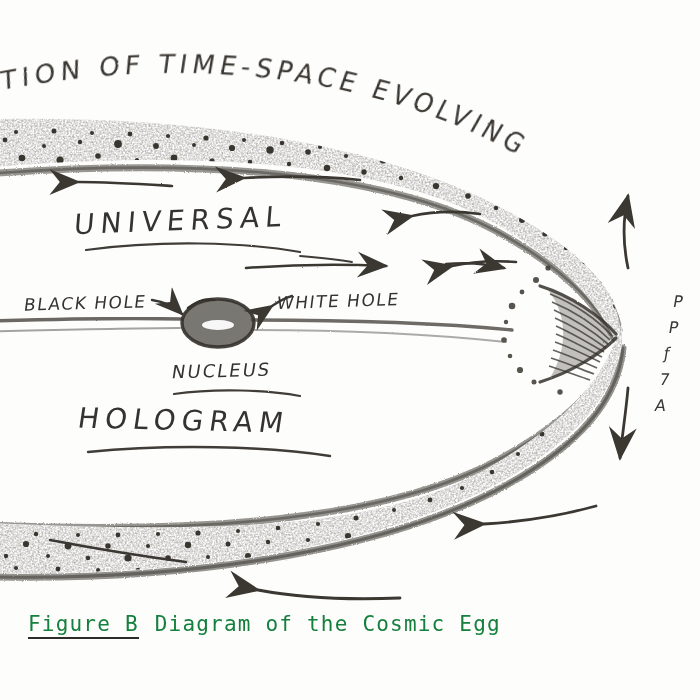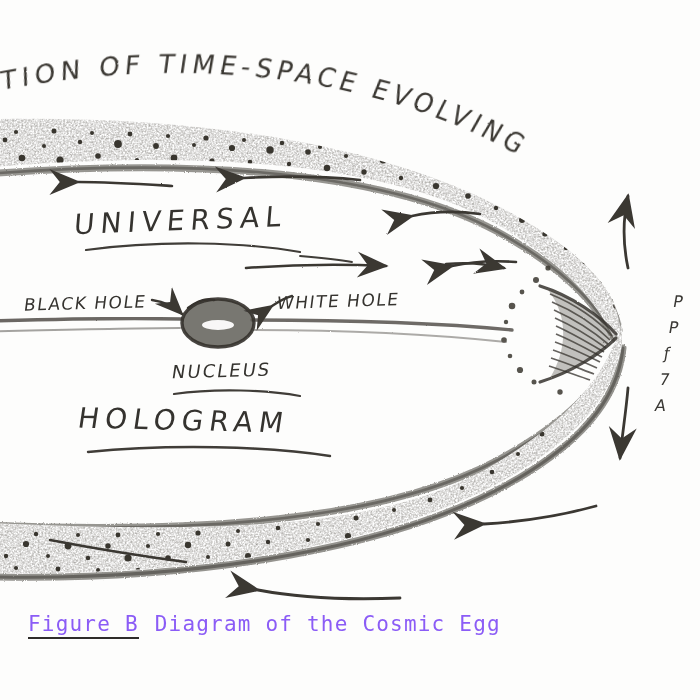--- a/index.html
+++ b/index.html
@@ -79,21 +79,21 @@
     color: #3a3834;
     overflow: hidden;
     width: 36px;
   }
   #caption-row {
     position: absolute;
     left: 28px;
     top: 612px;
     font-family: "DejaVu Sans Mono", monospace;
     font-size: 21px;
-    color: #8b5cf6;
+    color: #15803d;
     letter-spacing: 1.2px;
     white-space: nowrap;
   }
   #caption-figure {
     border-bottom: 2px solid #2e2c29;
     padding-bottom: 1px;
   }
   #caption-text {
     margin-left: 16px;
   }

